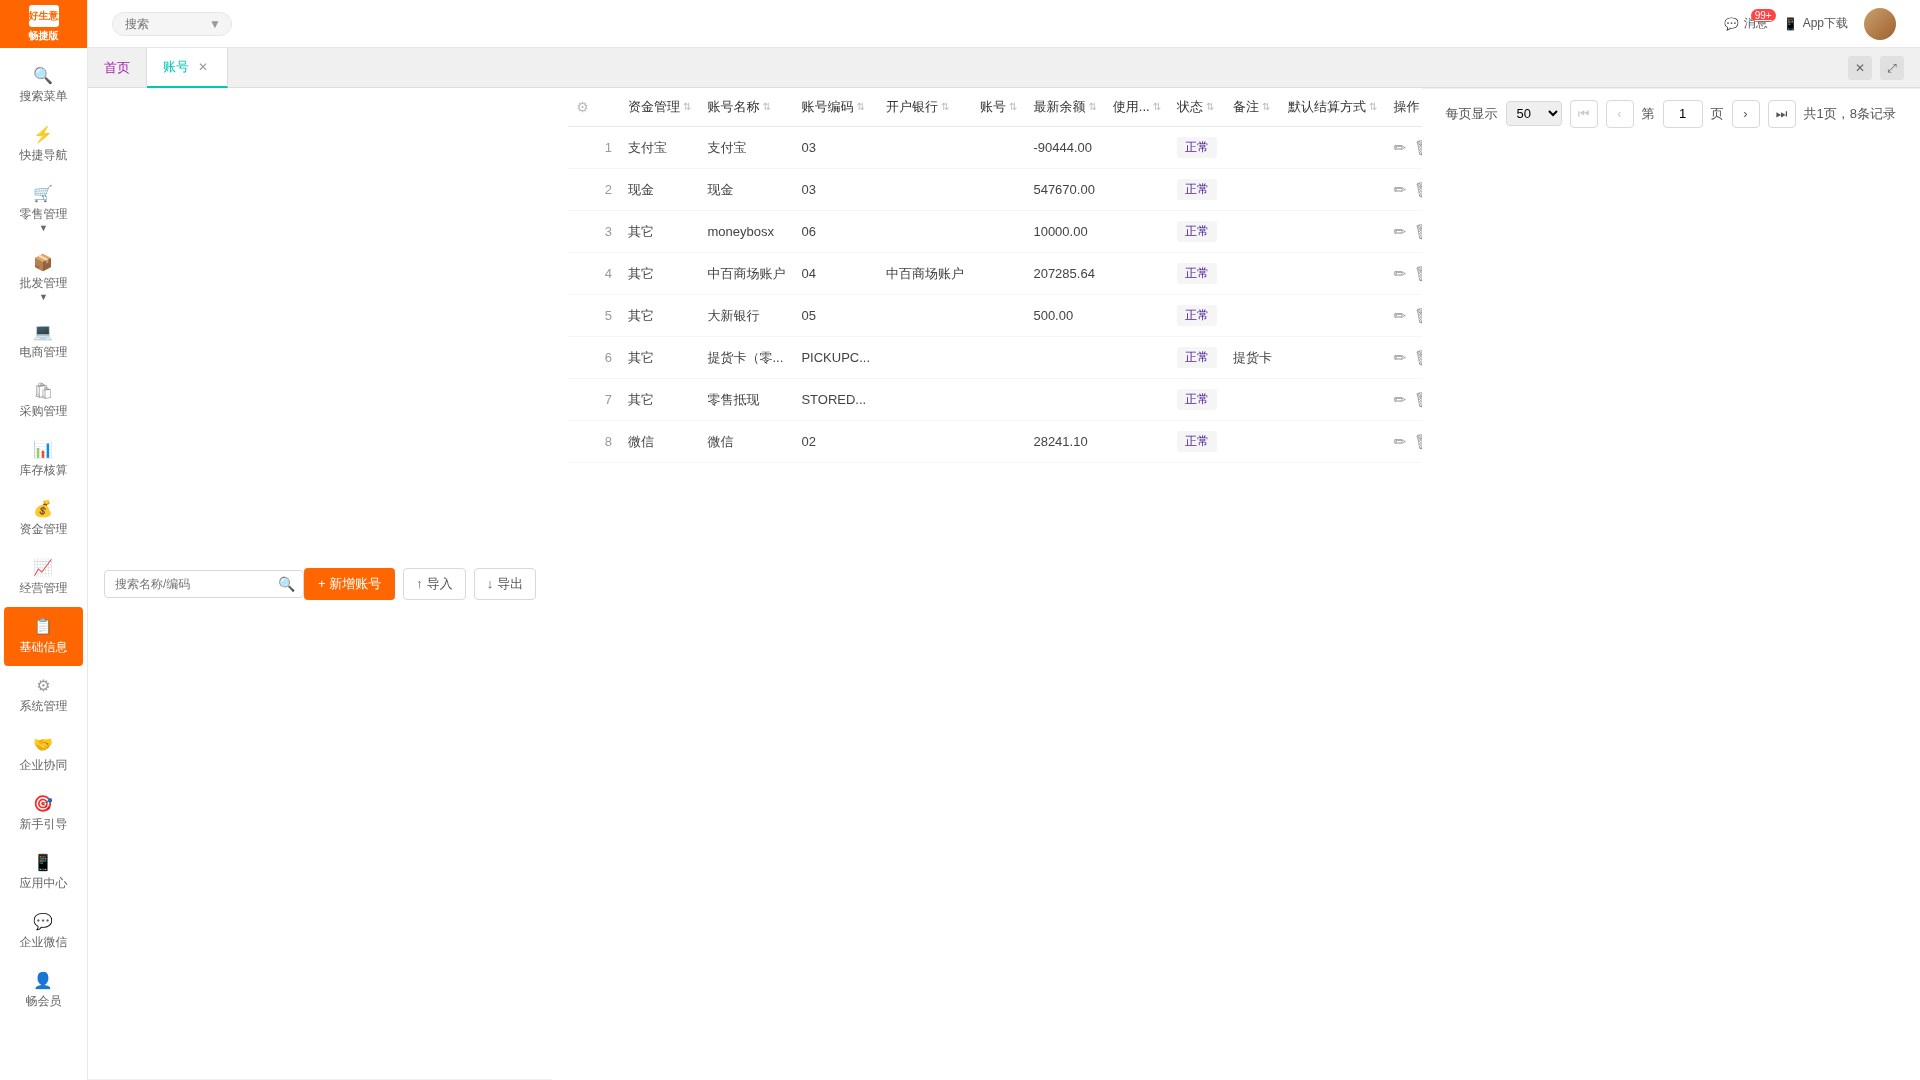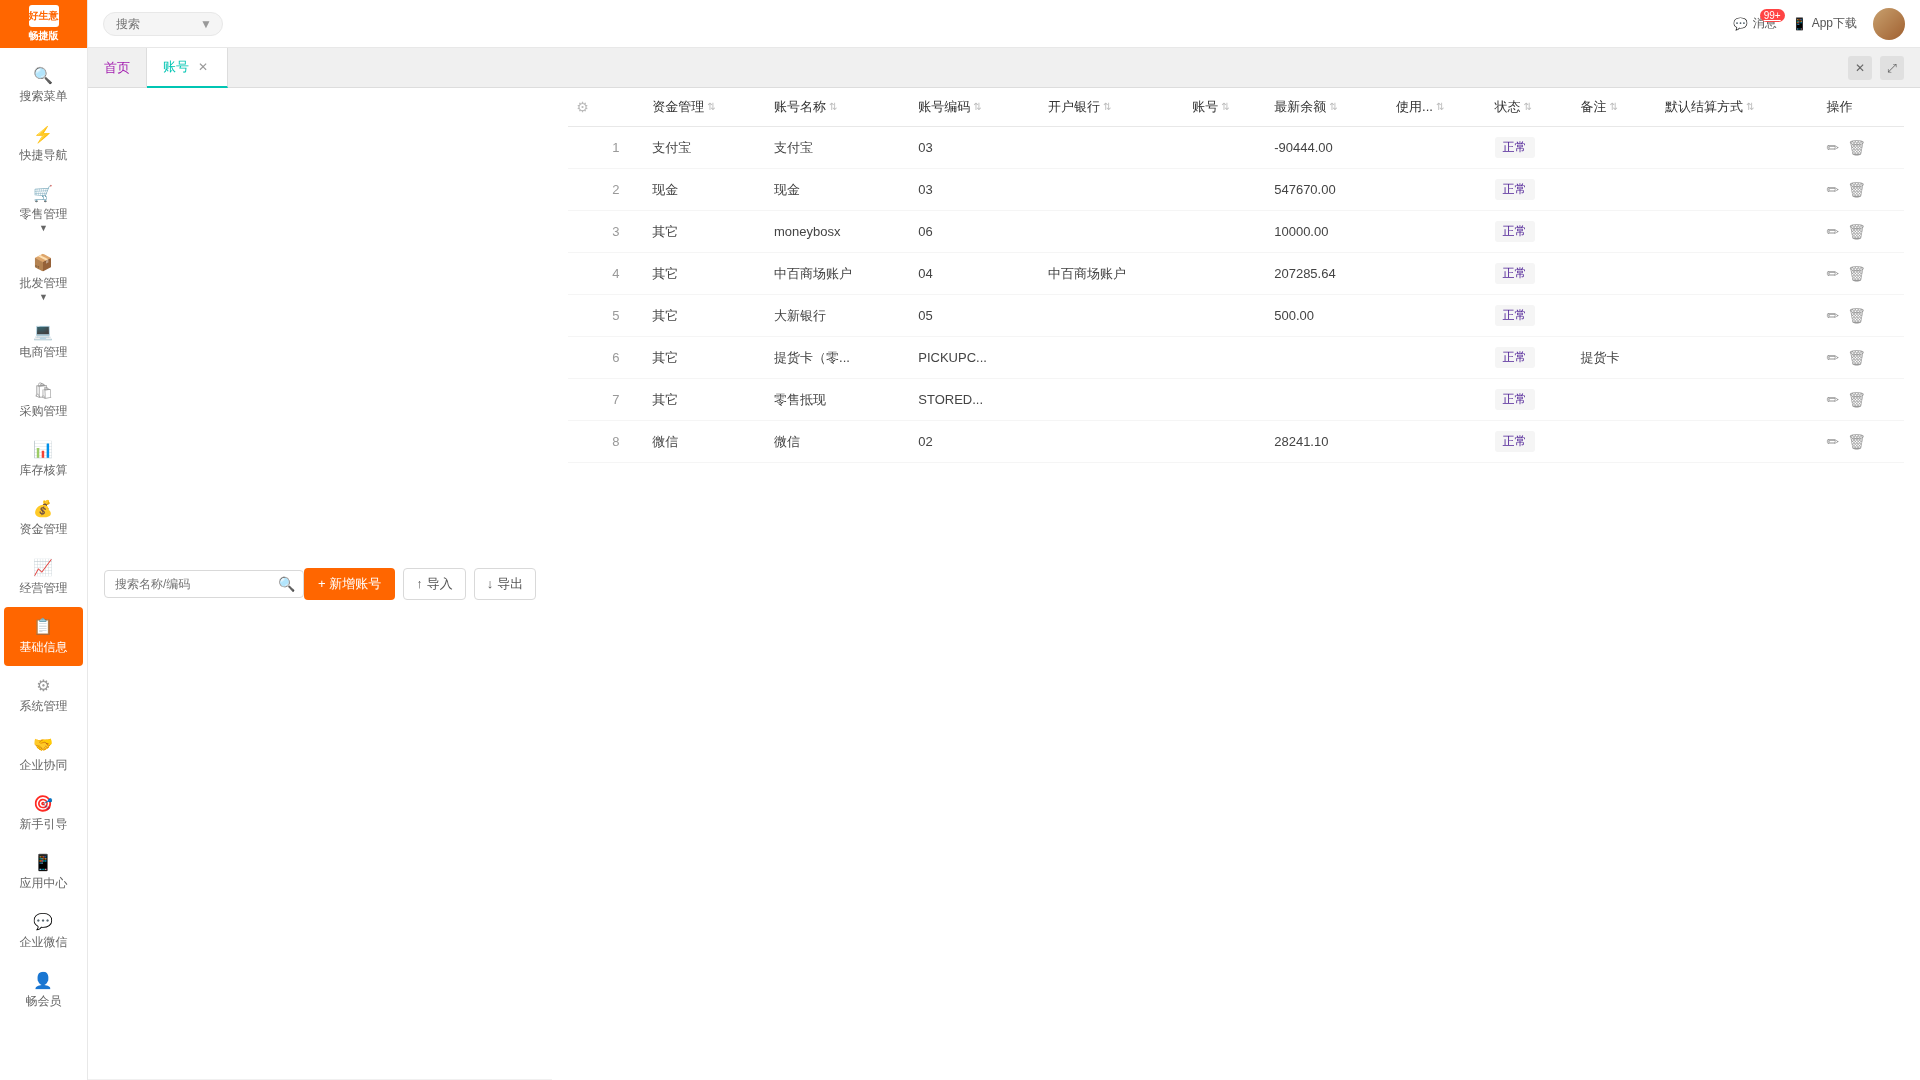--- a/index.html
+++ b/index.html
@@ -83,21 +83,21 @@
       overflow: hidden;
     }
 
     
     .top-header {
       height: 48px;
       background: #fff;
       display: flex;
       align-items: center;
       justify-content: space-between;
-      padding: 0 15px;
+      padding: 0 24px;
       border-bottom: 1px solid #e8e8e8;
       flex-shrink: 0;
     }
     .top-header-left {
       display: flex;
       align-items: center;
       gap: 12px;
     }
     .search-box-top {
       background: #f5f5f5;
@@ -808,14 +808,30 @@
         <div class="action-icons">
           <span class="action-icon" title="编辑">✏</span>
           <span class="action-icon" title="删除">🗑</span>
         </div>
       </td>
     </tr>
           </tbody>
       </table>
     </div>
 
+    <div class="pagination">
+      <span>每页显示</span>
+      <select class="page-size-select">
+        <option>50</option>
+        <option>20</option>
+        <option>100</option>
+      </select>
+      <div class="page-btn disabled">⏮</div>
+      <div class="page-btn disabled">‹</div>
+      <span>第</span>
+      <input class="page-input" type="text" value="1" style="">
+      <span>页</span>
+      <div class="page-btn">›</div>
+      <div class="page-btn">⏭</div>
+      <span>共1页，8条记录</span>
+    </div>
   </div>
 </div>
 
 </body></html>

